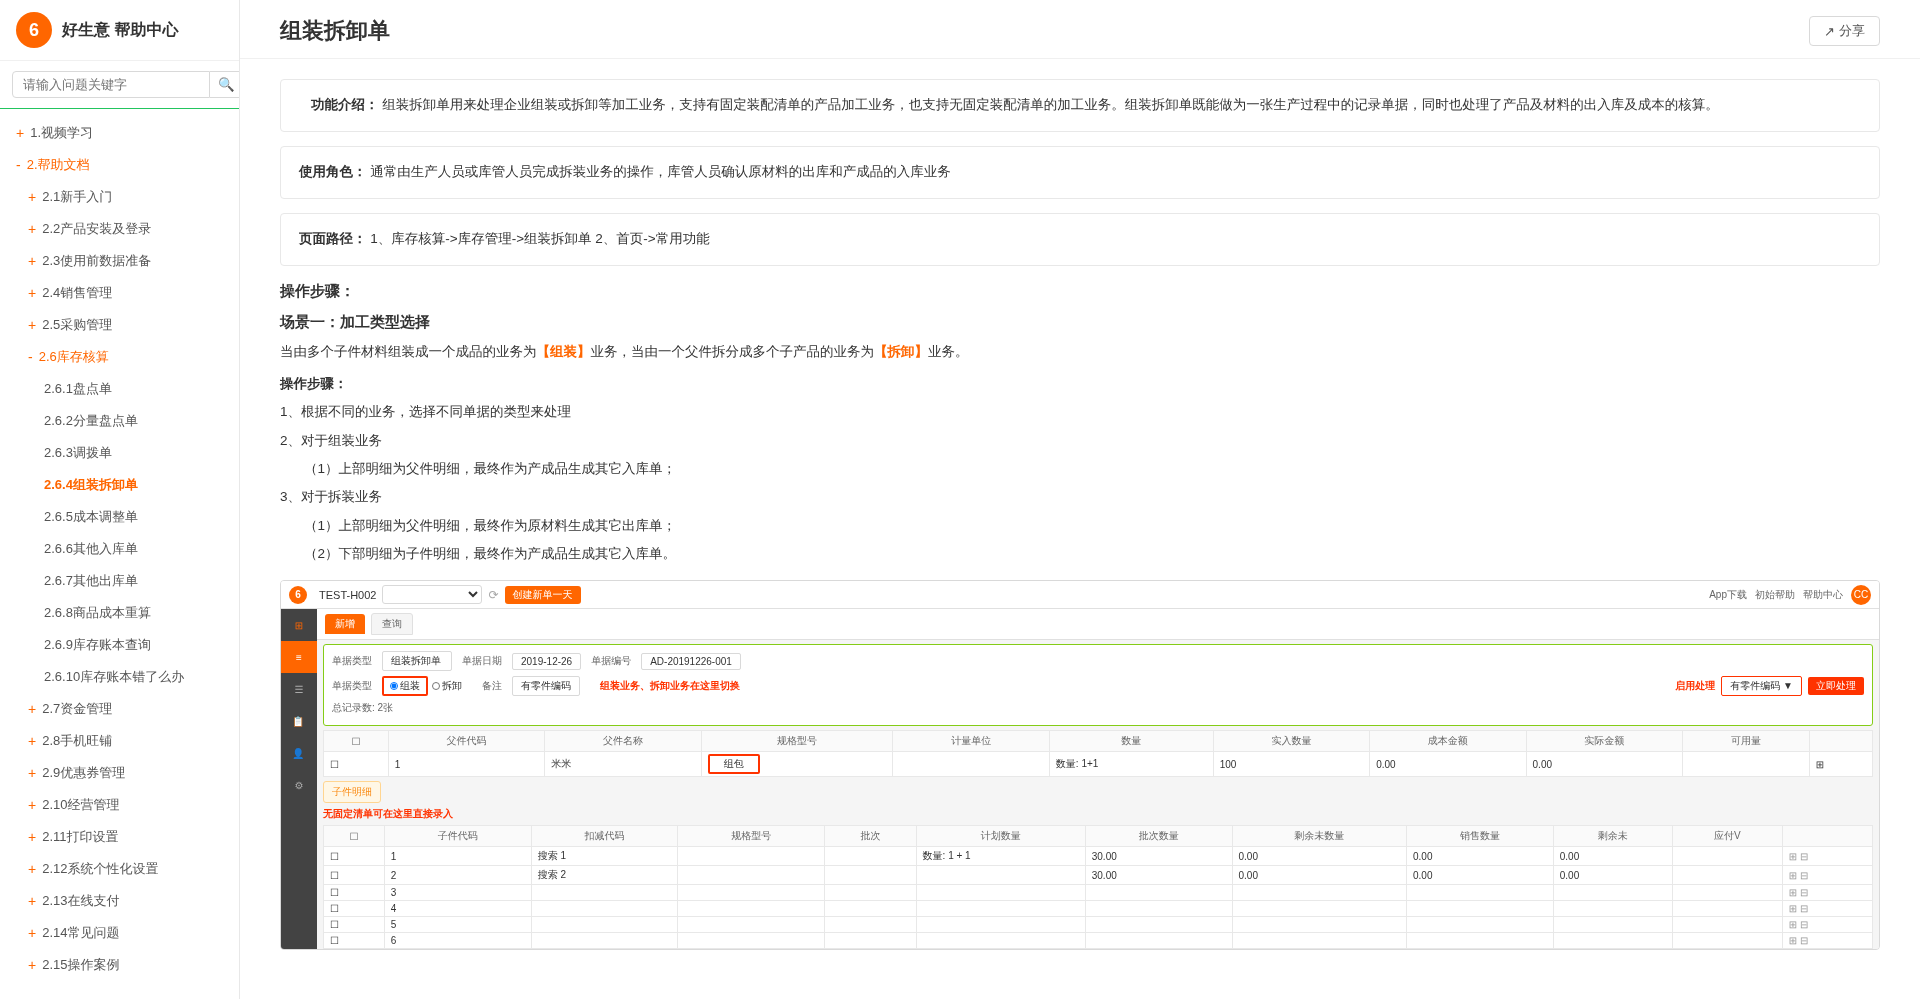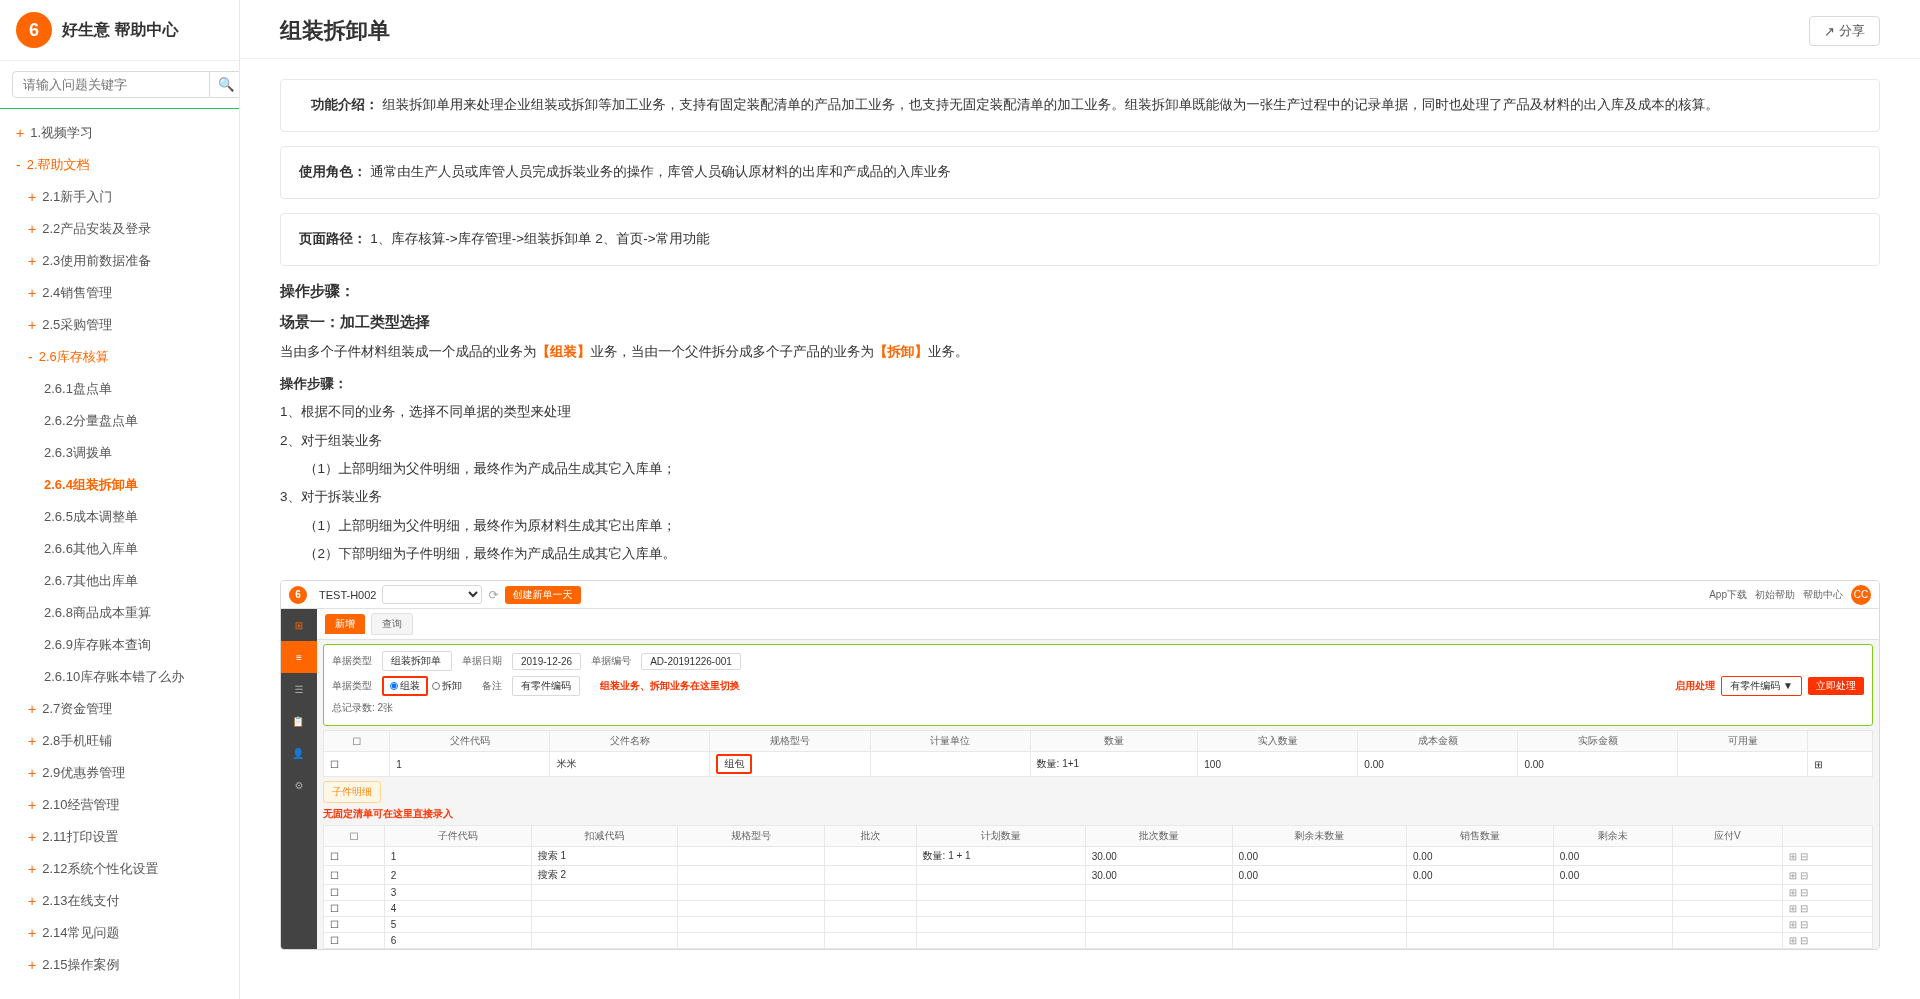--- a/index.html
+++ b/index.html
@@ -443,21 +443,21 @@
                       <th>可用量</th>
                       <th></th>
                     </tr>
                   </thead>
                   <tbody>
                     <tr>
                       <td>☐</td>
                       <td>1</td>
                       <td>米米</td>
                       <td>
-                        <div style="border:2px solid #ff3300;border-radius:2px;padding:1px 6px;display:inline-block;font-size:10px;background:#fff;">组包</div>
+                        <div style="border:2px solid #ff3300;border-radius:2px;padding:1px 14px;display:inline-block;font-size:10px;background:#fff;">组包</div>
                       </td>
                       <td></td>
                       <td>数量: 1+1</td>
                       <td>100</td>
                       <td>0.00</td>
                       <td>0.00</td>
                       <td></td>
                       <td>⊞</td>
                     </tr>
                   </tbody>

